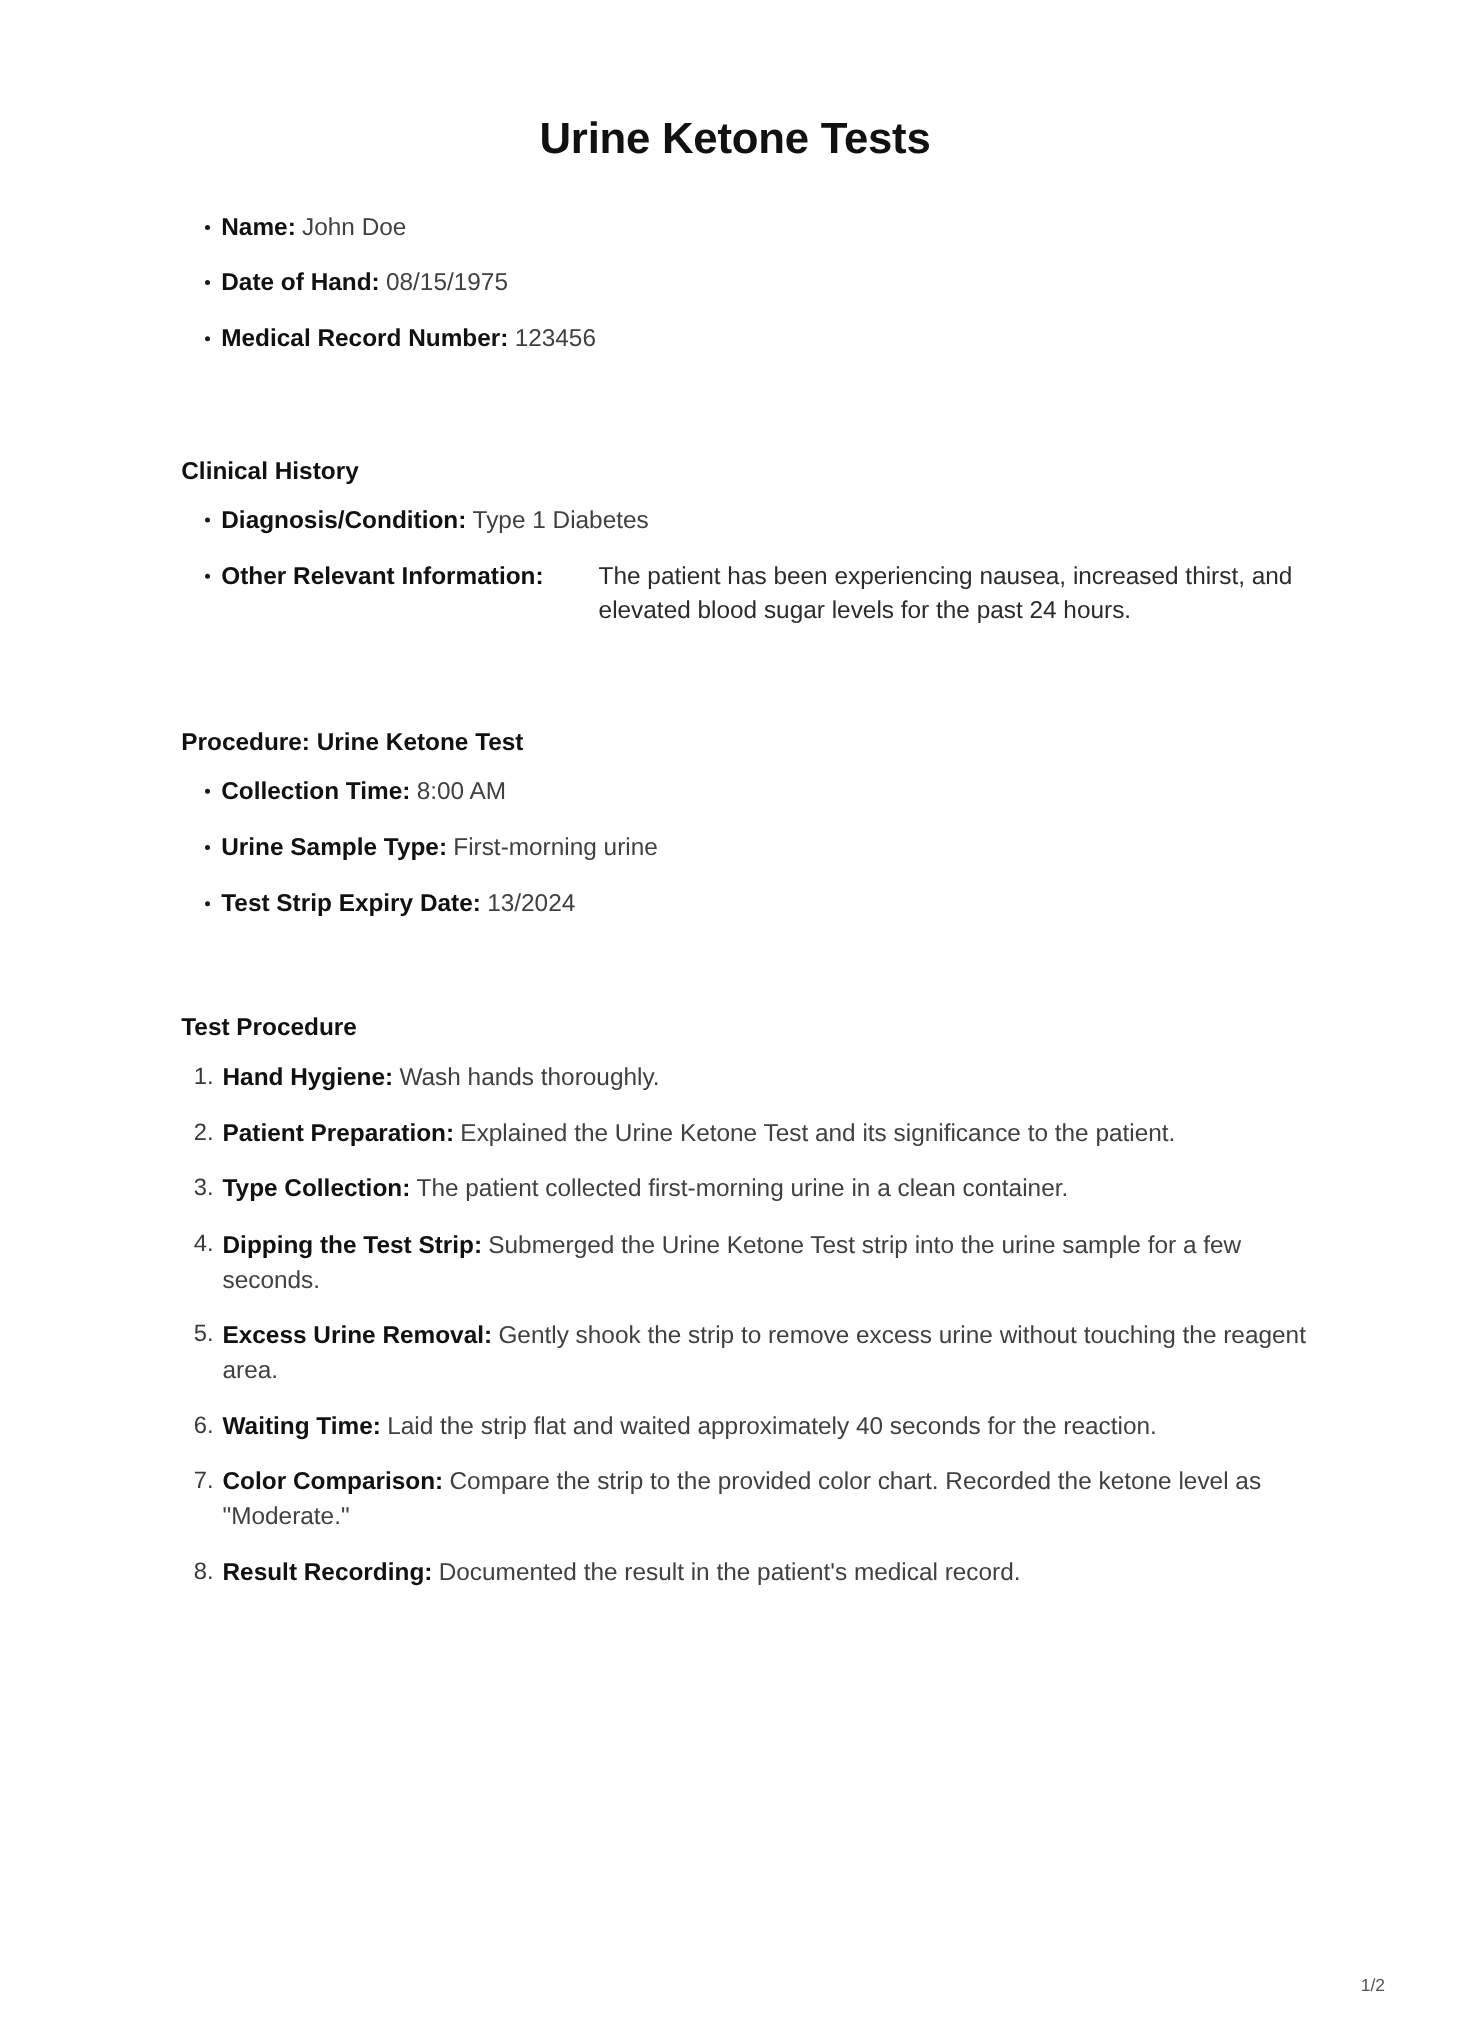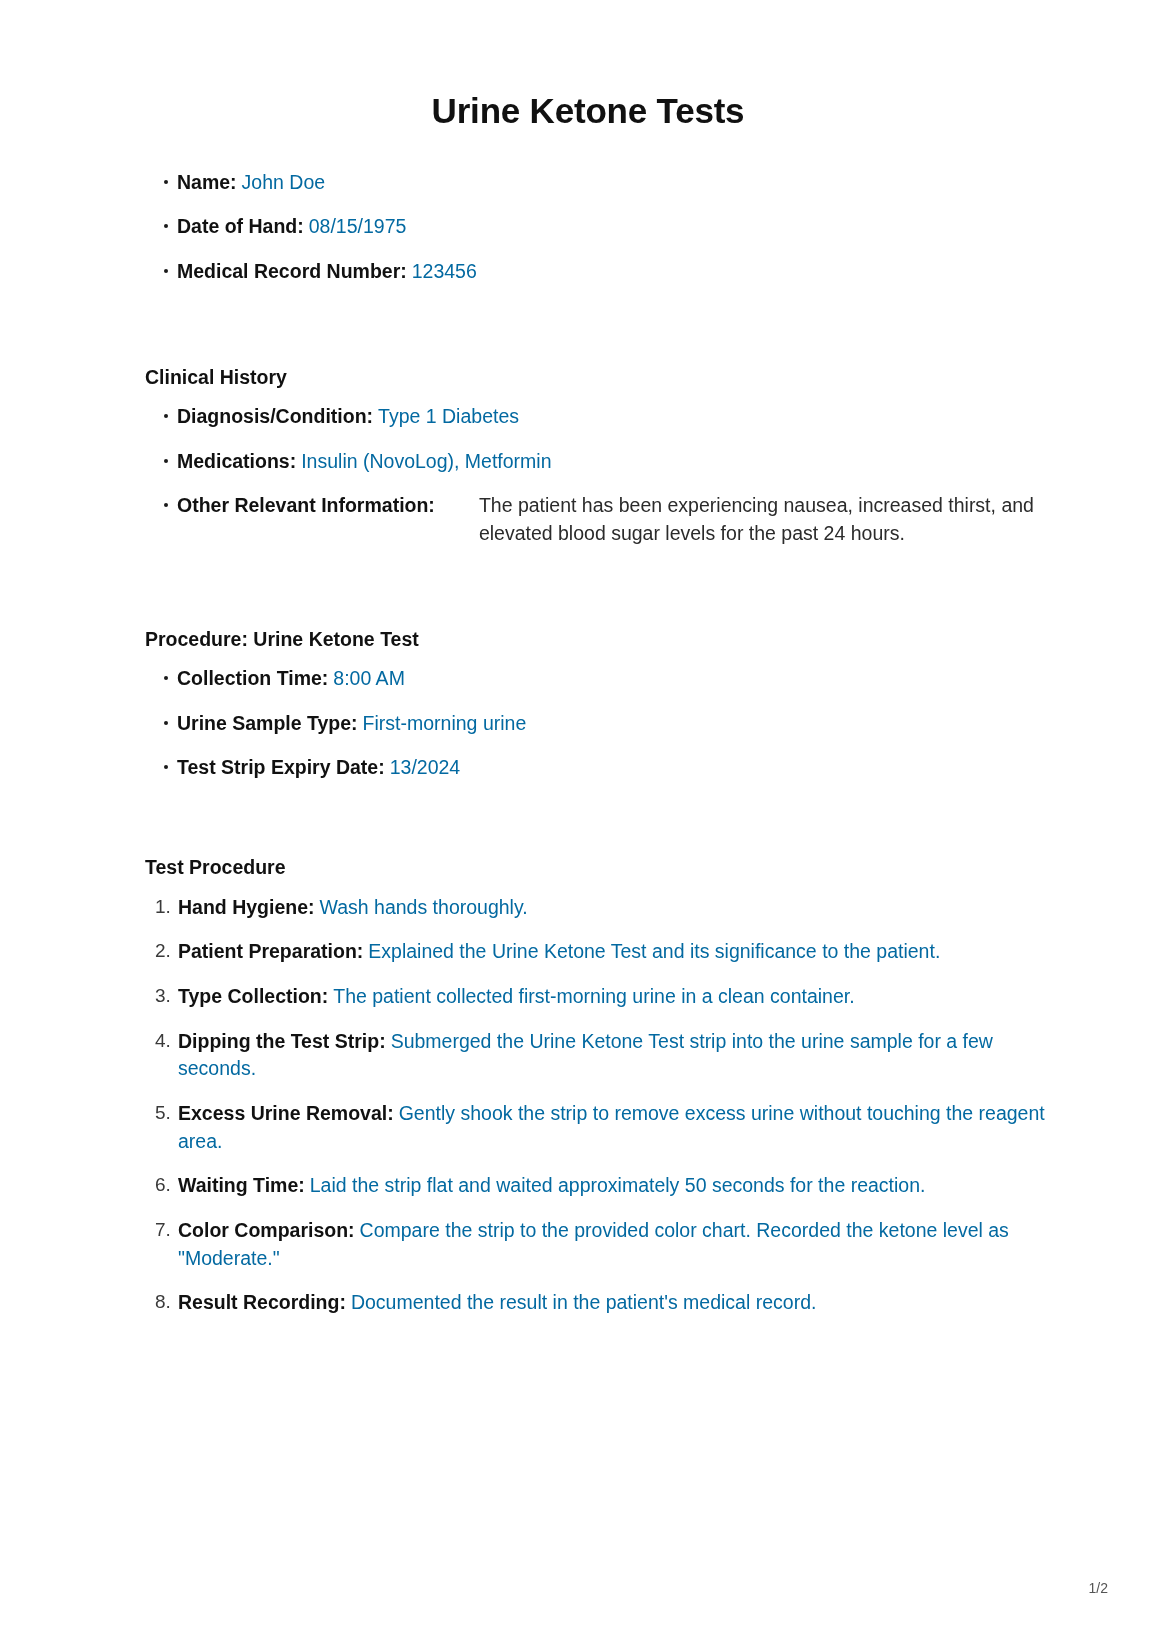--- a/index.html
+++ b/index.html
@@ -67,21 +67,21 @@
     height: 4px;
     background: #1a1a1a;
     border-radius: 50%;
   }
   .lbl {
     font-weight: bold;
     color: #111111;
   }
   .val {
     font-weight: normal;
-    color: #0369a1;
+    color: #404040;
   }
   .val-sp { margin-left: 5px; }
 
   
   li.split {
     display: block;
   }
   li.split .lbl {
     display: inline-block;
     vertical-align: top;
@@ -153,23 +153,20 @@
     </div>
 
     <div class="gap-lg"></div>
 
     <div class="section">
       <div class="section-heading">Clinical History</div>
       <ul class="bullets">
         <li>
           <span class="lbl">Diagnosis/Condition:</span><span class="val val-sp">Type 1 Diabetes</span>
         </li>
-        <li>
-          <span class="lbl">Medications:</span><span class="val val-sp">Insulin (NovoLog), Metformin</span>
-        </li>
         <li class="split">
           <span class="lbl">Other Relevant Information:</span><span class="val-block">The patient has been experiencing nausea, increased thirst, and elevated blood sugar levels for the past 24 hours.</span>
         </li>
       </ul>
     </div>
 
     <div class="gap-lg"></div>
 
     <div class="section">
       <div class="section-heading">Procedure: Urine Ketone Test</div>
@@ -200,21 +197,21 @@
         <li>
           <span class="lbl">Type Collection:</span><span class="val val-sp">The patient collected first-morning urine in a clean container.</span>
         </li>
         <li>
           <span class="lbl">Dipping the Test Strip:</span><span class="val val-sp">Submerged the Urine Ketone Test strip into the urine sample for a few seconds.</span>
         </li>
         <li>
           <span class="lbl">Excess Urine Removal:</span><span class="val val-sp">Gently shook the strip to remove excess urine without touching the reagent area.</span>
         </li>
         <li>
-          <span class="lbl">Waiting Time:</span><span class="val val-sp">Laid the strip flat and waited approximately 50 seconds for the reaction.</span>
+          <span class="lbl">Waiting Time:</span><span class="val val-sp">Laid the strip flat and waited approximately 40 seconds for the reaction.</span>
         </li>
         <li>
           <span class="lbl">Color Comparison:</span><span class="val val-sp">Compare the strip to the provided color chart. Recorded the ketone level as "Moderate."</span>
         </li>
         <li>
           <span class="lbl">Result Recording:</span><span class="val val-sp">Documented the result in the patient's medical record.</span>
         </li>
       </ol>
     </div>
 

